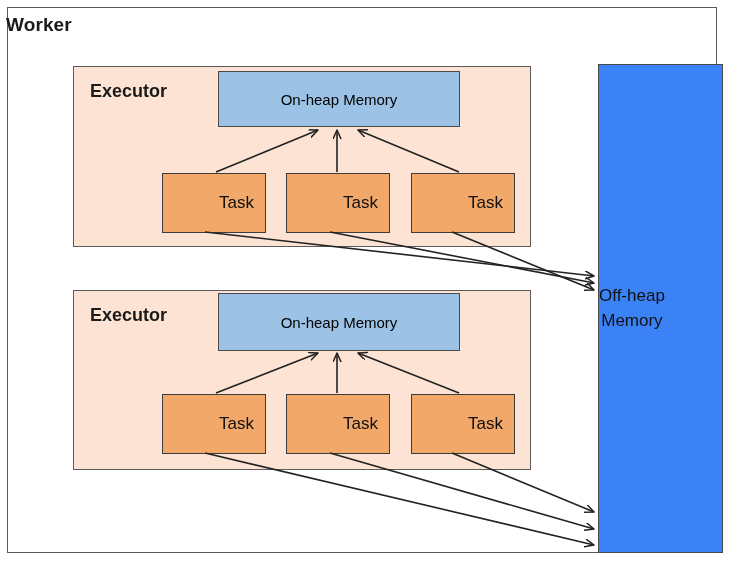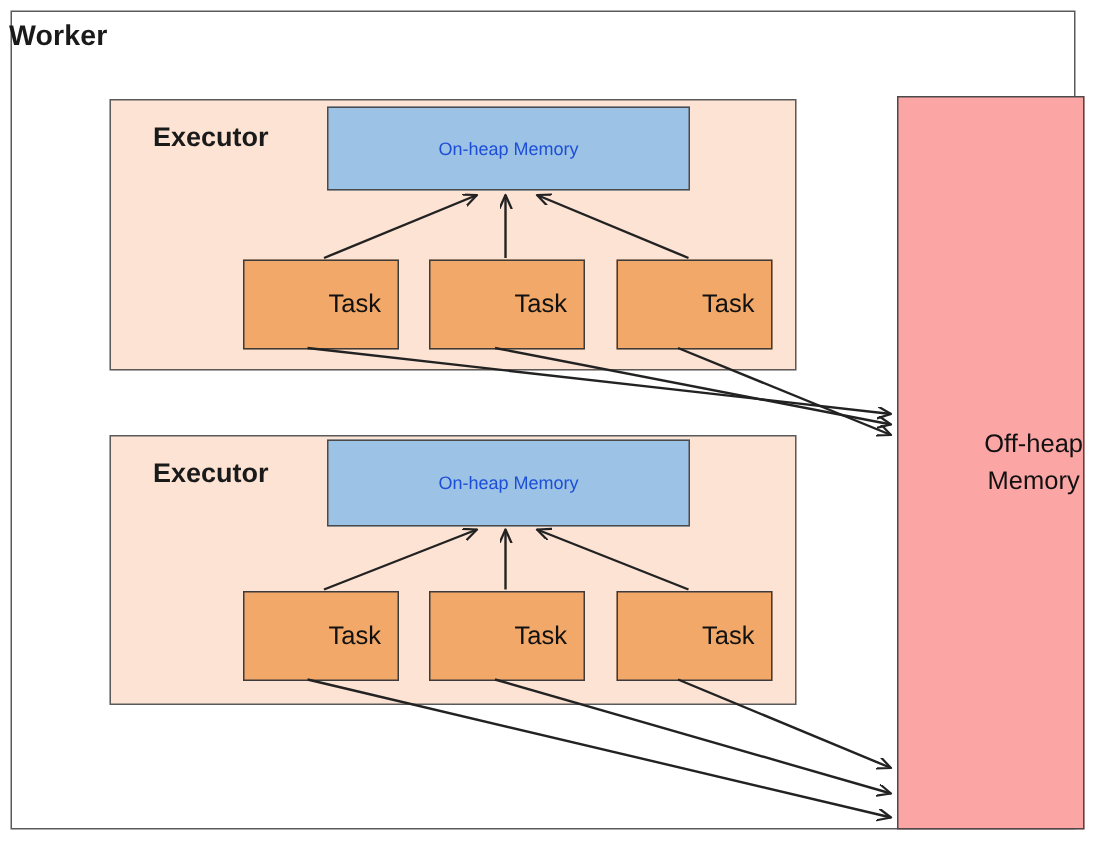--- a/index.html
+++ b/index.html
@@ -51,37 +51,37 @@
     position: absolute;
     box-sizing: border-box;
     background: #fce3d4;
     border: 1.6px solid #5a5a5a;
     z-index: 2;
   }
   .executor-1 { left: 73px; top: 66px;  width: 458px; height: 181px; }
   .executor-2 { left: 73px; top: 290px; width: 458px; height: 180px; }
   .executor-label {
     position: absolute;
-    left: 28px;
+    left: 16px;
     top: 14px;
     font-size: 18px;
     font-weight: bold;
     color: #1a1a1a;
     z-index: 4;
   }
   .onheap-box {
     position: absolute;
     box-sizing: border-box;
     background: #9cc3e5;
     border: 1.6px solid #4a4a4a;
     display: flex;
     align-items: center;
     justify-content: center;
-    font-size: 12px;
-    color: #1d4ed8;
+    font-size: 15px;
+    color: #000000;
     z-index: 4;
   }
   .onheap-1 { left: 144px; top: 4px;  width: 242px; height: 56px; }
   .onheap-2 { left: 144px; top: 2px;  width: 242px; height: 58px; }
   .task-box {
     position: absolute;
     box-sizing: border-box;
     background: #f1a868;
     border: 1.6px solid #3c3c3c;
     display: flex;
@@ -99,25 +99,25 @@
   .t3 { left: 337px; }
   .row-1 { top: 106px; }
   .row-2 { top: 103px; }
   .offheap-box {
     position: absolute;
     left: 598px;
     top: 64px;
     width: 125px;
     height: 489px;
     box-sizing: border-box;
-    background: #fca5a5;
+    background: #3b82f6;
     border: 1.6px solid #4a4a4a;
     display: flex;
     align-items: center;
-    justify-content: flex-end;
+    justify-content: flex-start;
     text-align: center;
     font-size: 17px;
     line-height: 1.45;
     color: #111111;
     z-index: 7;
   }
   .offheap-line { display: block; }
 </style>
 </head>
 <body>

